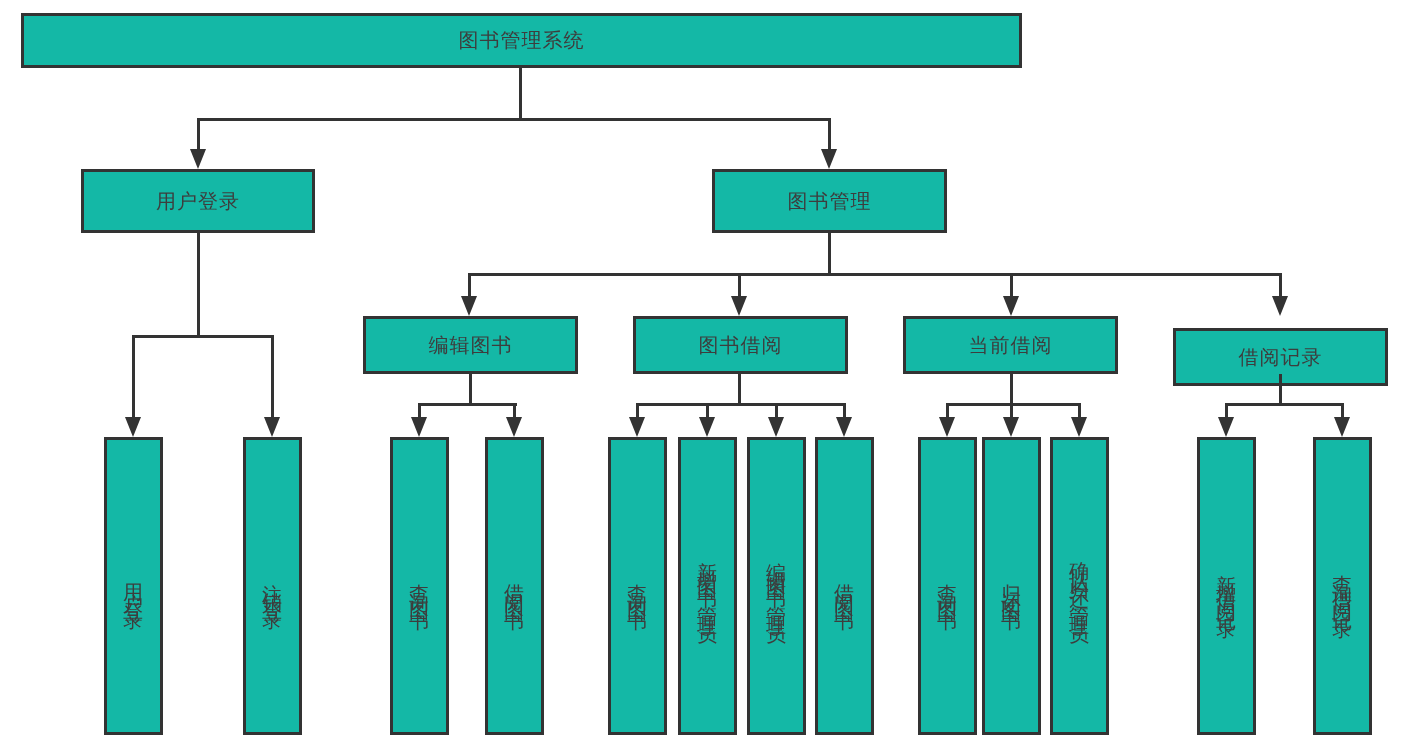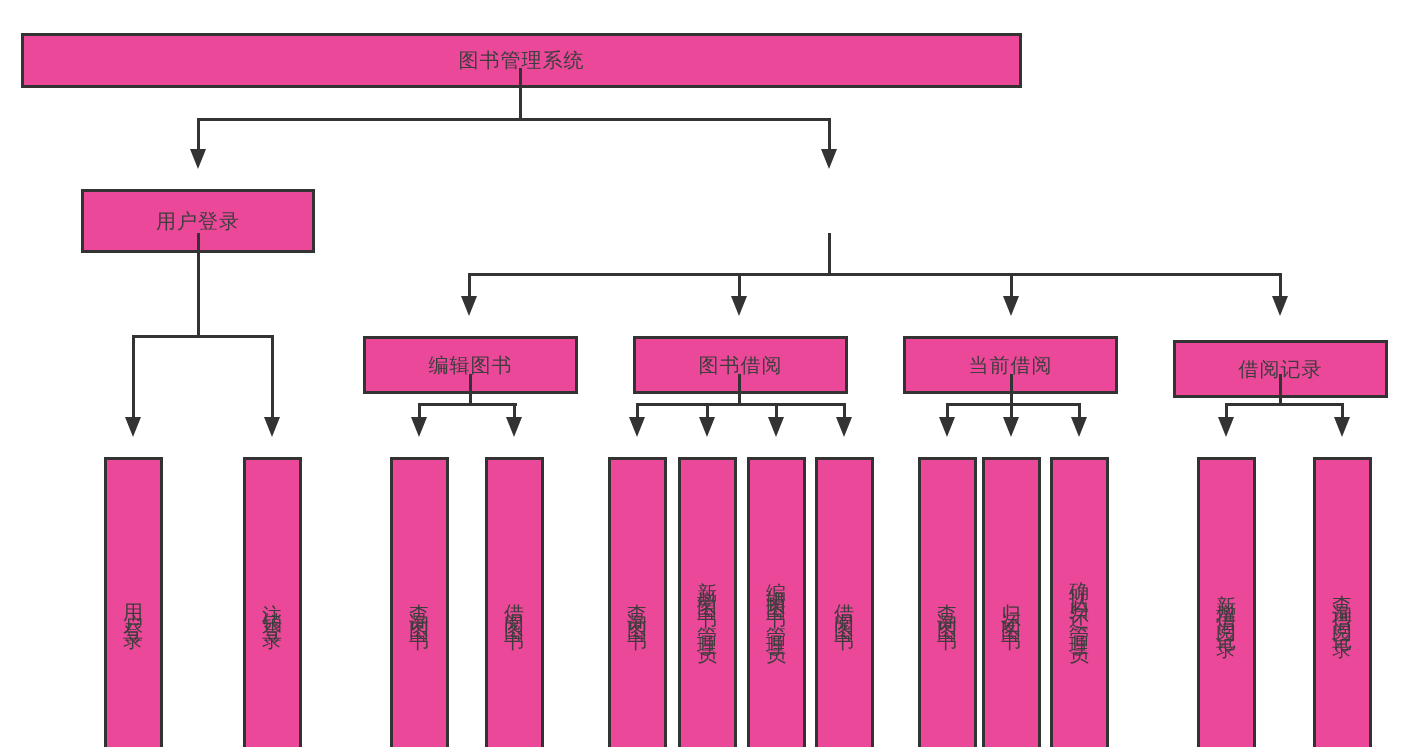--- a/index.html
+++ b/index.html
@@ -8,28 +8,27 @@
     width: 1405px;
     height: 747px;
     background: #ffffff;
     font-family: "Liberation Sans", "DejaVu Sans", sans-serif;
     overflow: hidden;
   }
   .box {
     position: absolute;
     box-sizing: border-box;
     border: 3px solid #333333;
-    background: #ec4899;
+    background: #14b8a6;
     color: #3d3d3d;
     display: flex;
     align-items: center;
     justify-content: center;
     font-size: 20px;
     letter-spacing: 1px;
-    margin-top: 20px;
   }
   .vbox {
     writing-mode: vertical-rl;
     text-orientation: mixed;
     letter-spacing: 9px;
     line-height: 1;
     white-space: nowrap;
   }
   .vline { position: absolute; width: 3px; background: #333333; }
   .hline { position: absolute; height: 3px; background: #333333; }
@@ -63,20 +62,23 @@
   <div class="vline" style="left:519px; top:68px; height:52px;"></div>
   <div class="hline" style="left:197px; top:118px; width:634px;"></div>
   <div class="vline" style="left:197px; top:118px; height:33px;"></div>
   <div class="arrow" style="left:190px; top:149px;"></div>
   <div class="vline" style="left:828px; top:118px; height:33px;"></div>
   <div class="arrow" style="left:821px; top:149px;"></div>
 
   <div class="box" style="left:81px; top:169px; width:234px; height:64px;">
     <span>用户登录</span>
   </div>
+  <div class="box" style="left:712px; top:169px; width:235px; height:64px;">
+    <span>图书管理</span>
+  </div>
 
   <div class="vline" style="left:197px; top:233px; height:105px;"></div>
   <div class="hline" style="left:132px; top:335px; width:142px;"></div>
   <div class="vline" style="left:132px; top:335px; height:84px;"></div>
   <div class="arrow" style="left:125px; top:417px;"></div>
   <div class="vline" style="left:271px; top:335px; height:84px;"></div>
   <div class="arrow" style="left:264px; top:417px;"></div>
 
   <div class="vline" style="left:828px; top:233px; height:43px;"></div>
   <div class="hline" style="left:468px; top:273px; width:814px;"></div>
@@ -91,21 +93,21 @@
 
   <div class="box" style="left:363px; top:316px; width:215px; height:58px;">
     <span>编辑图书</span>
   </div>
   <div class="box" style="left:633px; top:316px; width:215px; height:58px;">
     <span>图书借阅</span>
   </div>
   <div class="box" style="left:903px; top:316px; width:215px; height:58px;">
     <span>当前借阅</span>
   </div>
-  <div class="box" style="left:1173px; top:320px; width:215px; height:58px;">
+  <div class="box" style="left:1173px; top:328px; width:215px; height:58px;">
     <span>借阅记录</span>
   </div>
 
   <div class="vline" style="left:469px; top:374px; height:32px;"></div>
   <div class="hline" style="left:418px; top:403px; width:99px;"></div>
   <div class="vline" style="left:418px; top:403px; height:16px;"></div>
   <div class="arrow" style="left:411px; top:417px;"></div>
   <div class="vline" style="left:513px; top:403px; height:16px;"></div>
   <div class="arrow" style="left:506px; top:417px;"></div>
 

